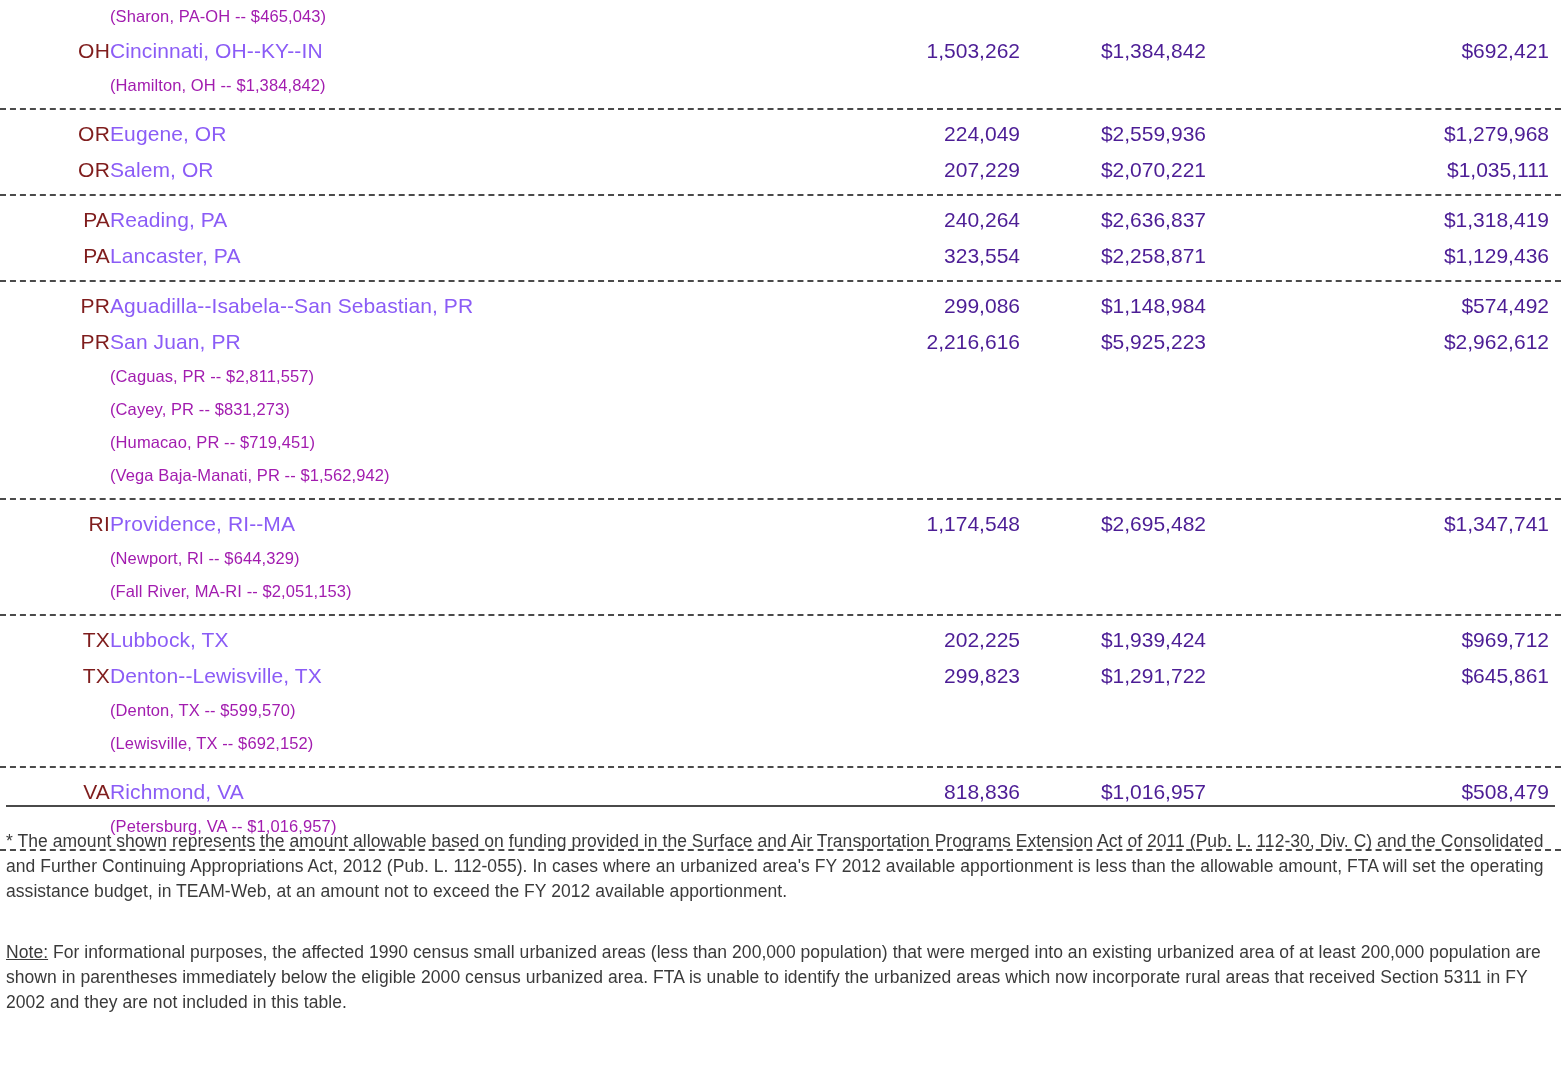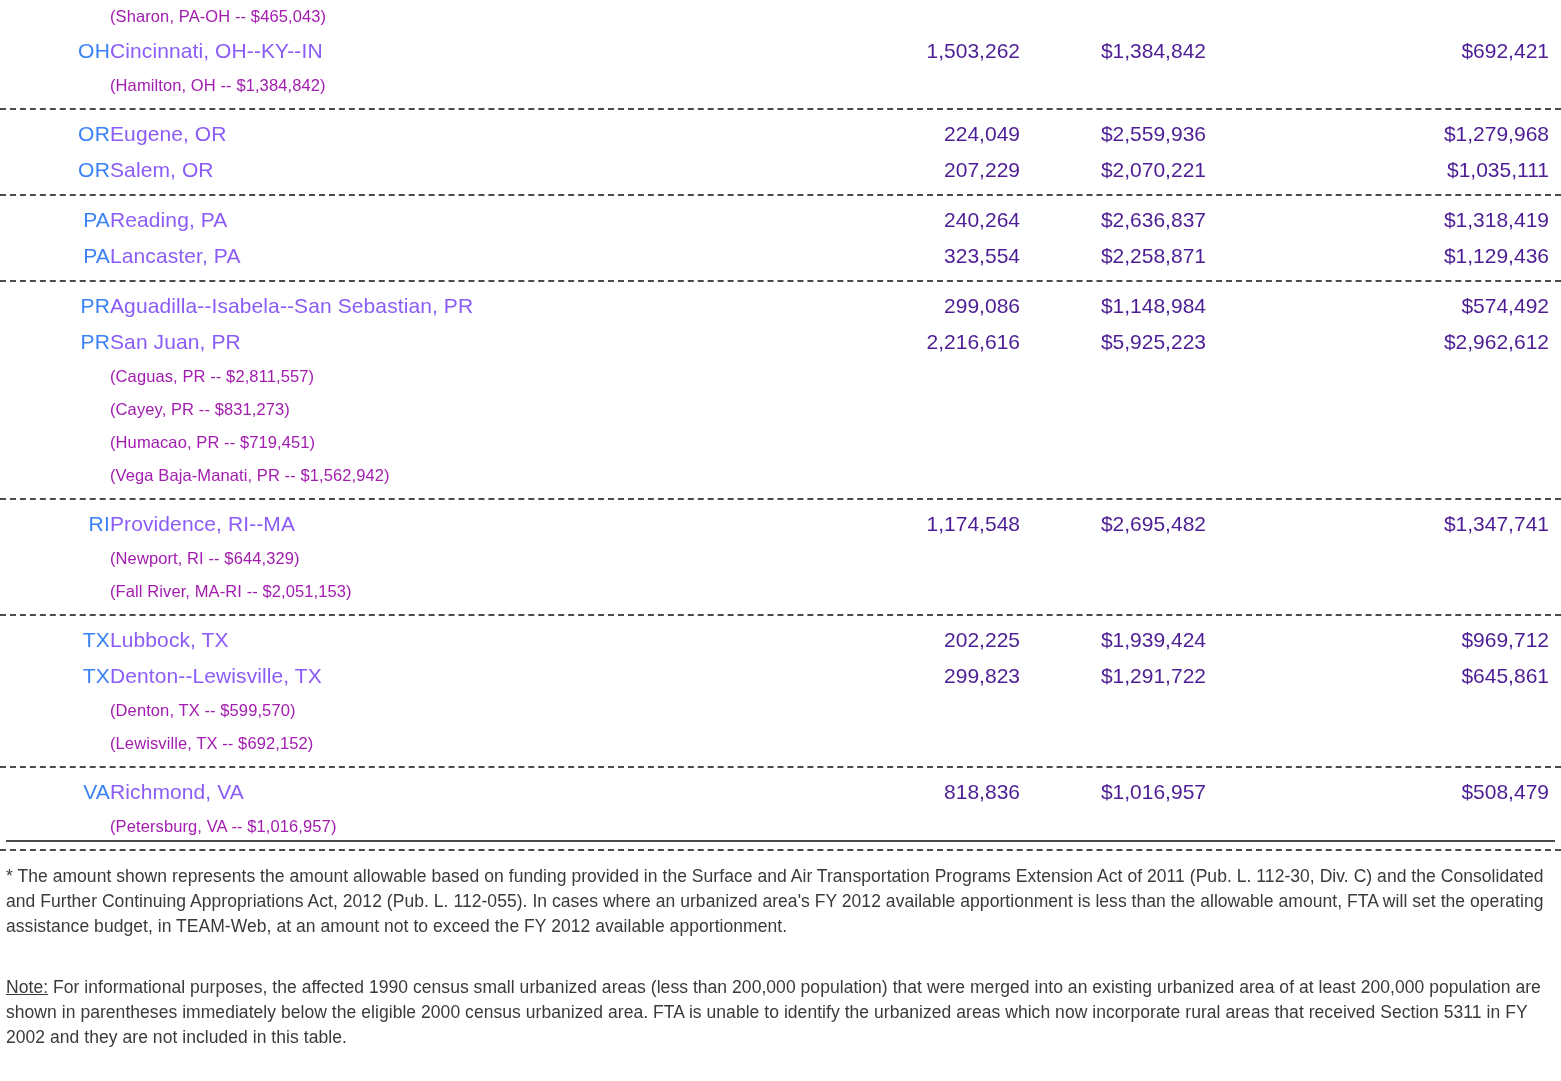--- a/index.html
+++ b/index.html
@@ -39,21 +39,21 @@
   .col-pop     { width: 250px; }
   .col-amt     { width: 230px; }
   .col-oper    { width: 306px; }
 
   .cell-state {
     text-align: right;
     padding-right: 14px;
     font-size: 21px;
     letter-spacing: 0.2px;
     line-height: 36px;
-    color: #3b82f6;
+    color: #7f1d1d;
   }
   .cell-name {
     text-align: left;
     font-size: 21px;
     letter-spacing: 0.1px;
     line-height: 36px;
     color: #8b5cf6;
     padding-left: 3px;
   }
   .cell-num {
@@ -92,21 +92,21 @@
     width: 1561px;
     position: relative;
     left: 0;
   }
 
   
   .footer {
     position: absolute;
     left: 0;
     right: 0;
-    top: 840px;
+    top: 805px;
     padding: 0 6px;
   }
   .hr-solid {
     border: none;
     border-top: 2px solid #4a4a4a;
     margin: 0 0 0 0;
     width: 1549px;
   }
   .fn {
     font-size: 17.5px;

